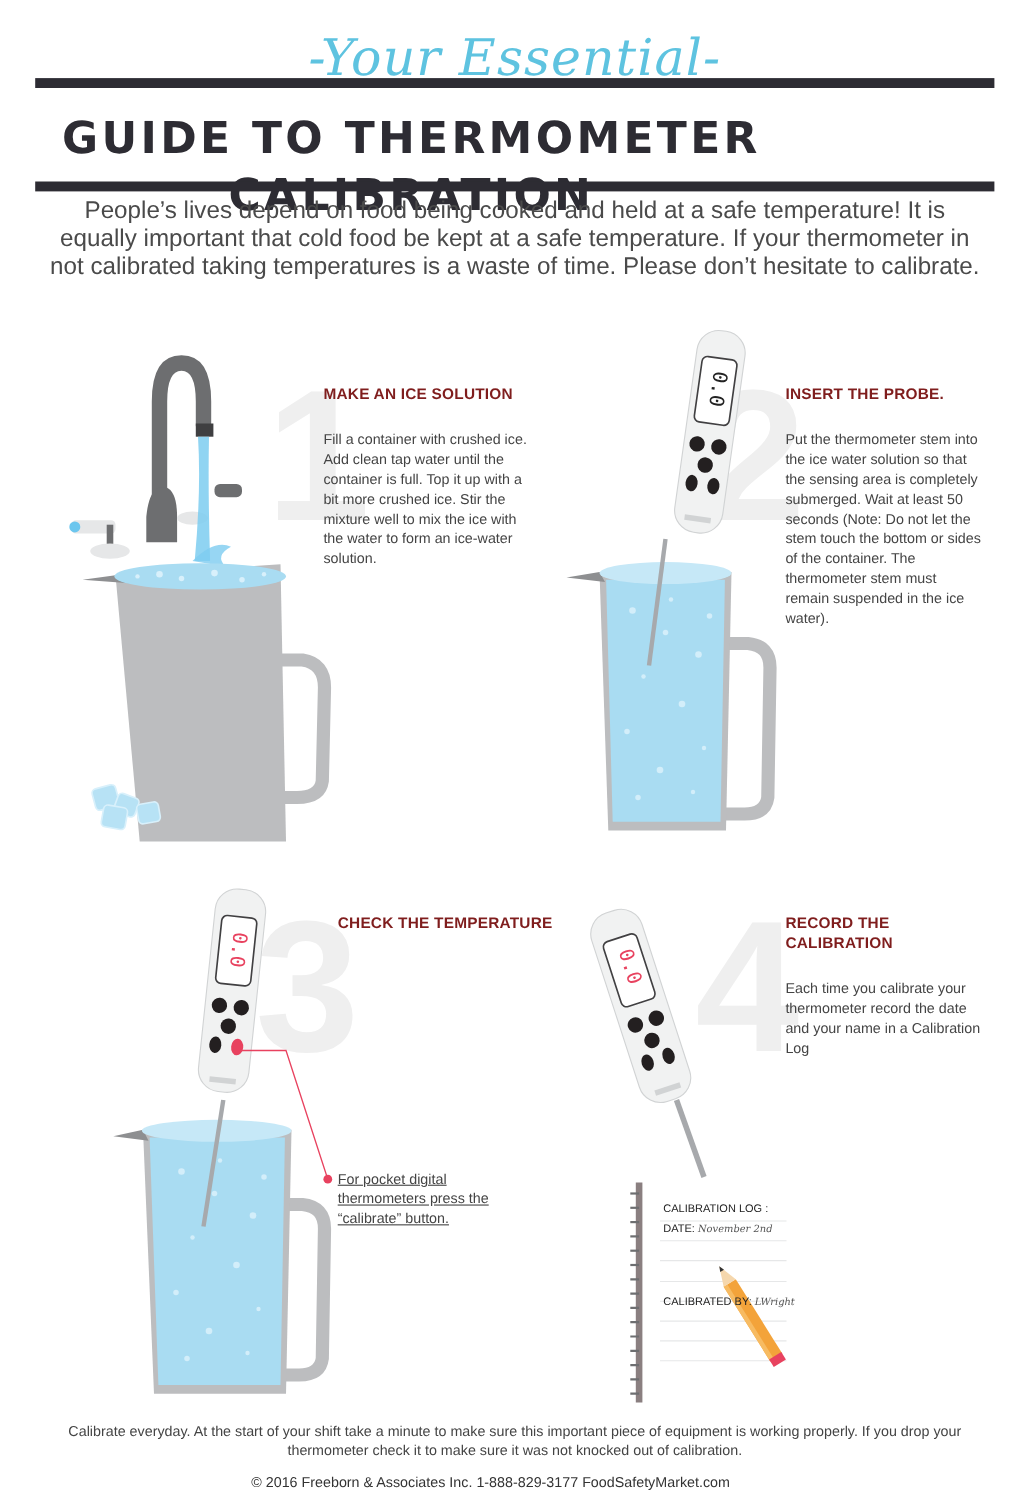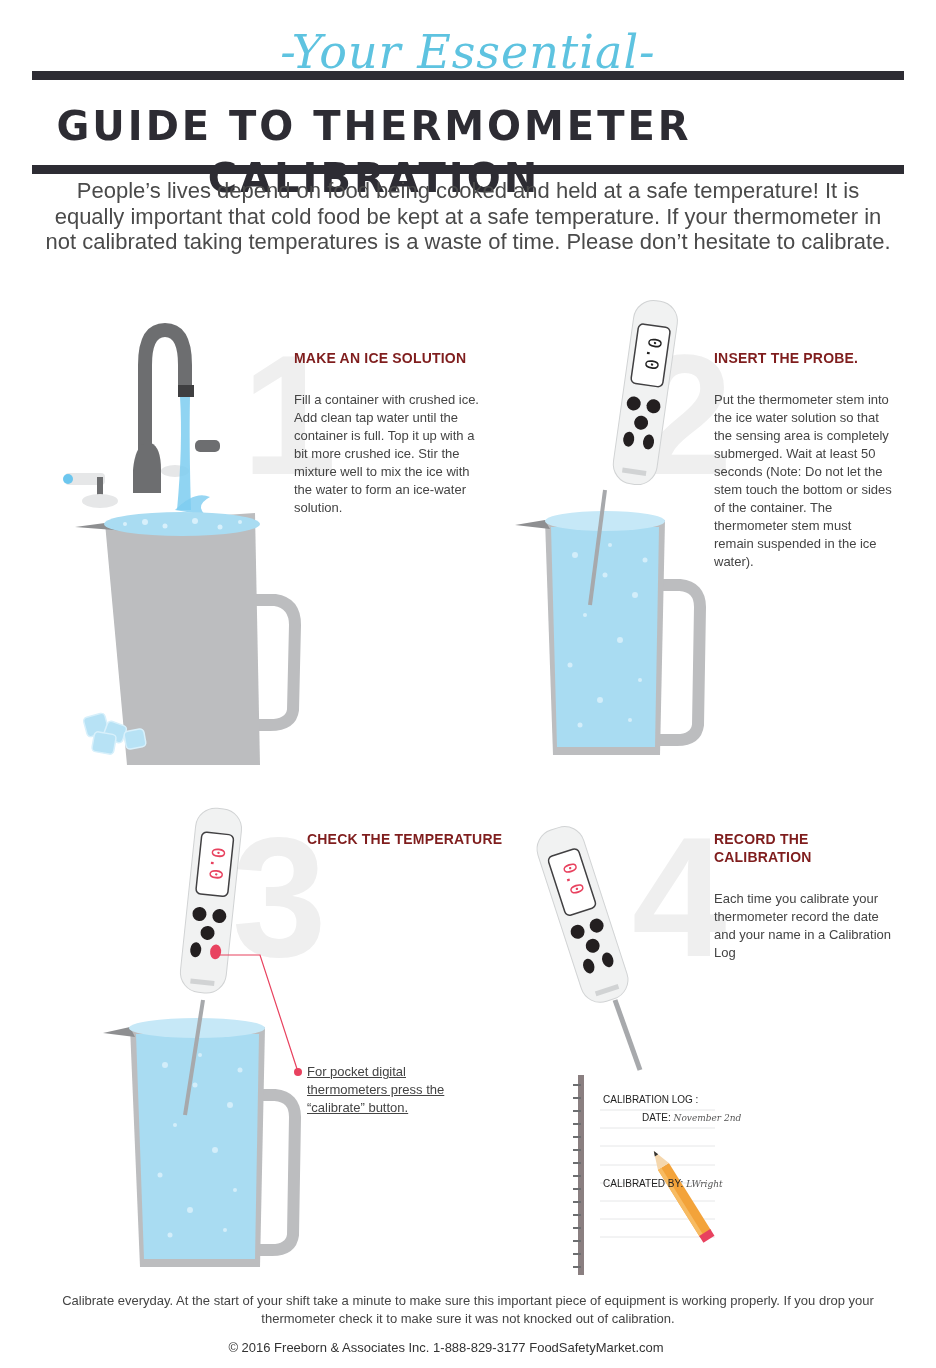--- a/index.html
+++ b/index.html
@@ -239,21 +239,21 @@
     <polygon points="147.5,327 151.5,327 149.5,322" fill="#333"></polygon>
     <rect x="143" y="418" width="13" height="8" fill="#e8425f"></rect>
   </g>
 </svg>
 <div class="step" style="left:714px; top:830px; width:180px;">
   <h3>RECORD THE CALIBRATION</h3>
   <p>Each time you calibrate your thermometer record the date and your name in a Calibration Log</p>
 </div>
 
 <div class="log-text" style="left:603px; top:1094px;">CALIBRATION LOG :</div>
-<div class="log-text" style="left:603px; top:1112px;margin-left:39px;">
+<div class="log-text" style="left:603px; top:1112px;">
   <span>DATE:</span>
   <span class="hand">November 2nd</span>
 </div>
 <div class="log-text" style="left:603px; top:1130px;margin-top:48px;">
   <span>CALIBRATED BY:</span>
   <span class="hand">LWright</span>
 </div>
 
 <p class="footer-note">Calibrate everyday. At the start of your shift take a minute to make sure this important piece of equipment is working properly.  If you drop your thermometer check it to make sure it was not knocked out of calibration.</p>
 <div class="copyright">© 2016 Freeborn &amp; Associates Inc. 1-888-829-3177 FoodSafetyMarket.com</div>

